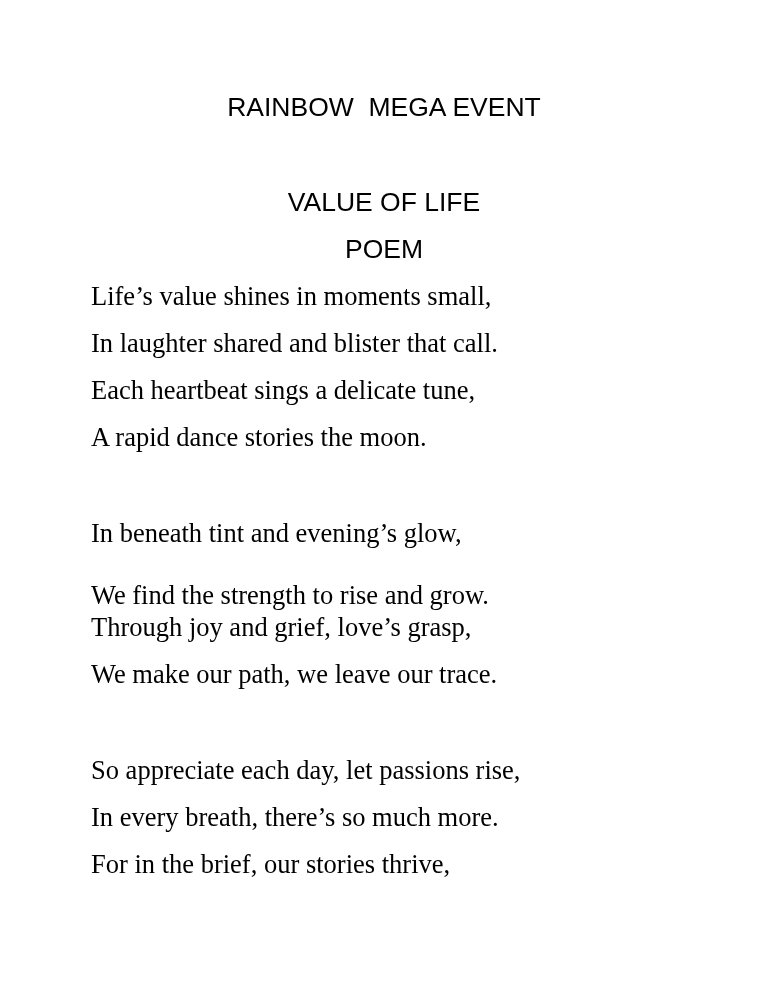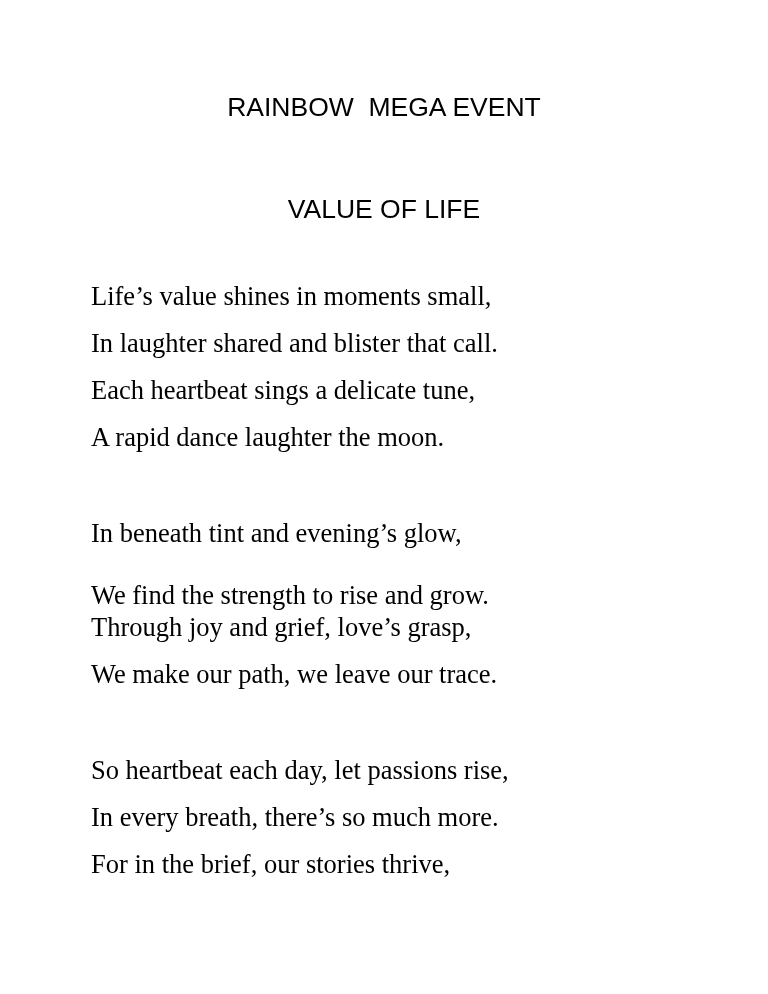--- a/index.html
+++ b/index.html
@@ -37,35 +37,36 @@
       left: 91px;
       font-family: Liberation Serif, serif;
     }
   </style>
 </head>
 <body>
 
 <div class="page">
 
   <div class="line center" style="top:92px">RAINBOW  MEGA EVENT</div>
-  <div class="line center" style="top:194px">VALUE OF LIFE</div>
+  <div class="line center" style="top:187px">VALUE OF LIFE</div>
+  <div class="line center" style="top:234px">POEM</div>
 
   <div>
     <div class="line left" style="top:281px">Life’s value shines in moments small,</div>
     <div class="line left" style="top:328px">In laughter shared and blister that call.</div>
     <div class="line left" style="top:375px">Each heartbeat sings a delicate tune,</div>
-    <div class="line left" style="top:422px">A rapid dance laughter the moon.</div>
+    <div class="line left" style="top:422px">A rapid dance stories the moon.</div>
   </div>
 
   <div>
     <div class="line left" style="top:518px">In beneath tint and evening’s glow,</div>
     <div class="line left" style="top:580px">We find the strength to rise and grow.</div>
     <div class="line left" style="top:612px">Through joy and grief, love’s grasp,</div>
     <div class="line left" style="top:659px">We make our path, we leave our trace.</div>
   </div>
 
   <div>
-    <div class="line left" style="top:755px">So heartbeat each day, let passions rise,</div>
+    <div class="line left" style="top:755px">So appreciate each day, let passions rise,</div>
     <div class="line left" style="top:802px">In every breath, there’s so much more.</div>
     <div class="line left" style="top:849px">For in the brief, our stories thrive,</div>
   </div>
 
 </div>
 
 </body></html>

